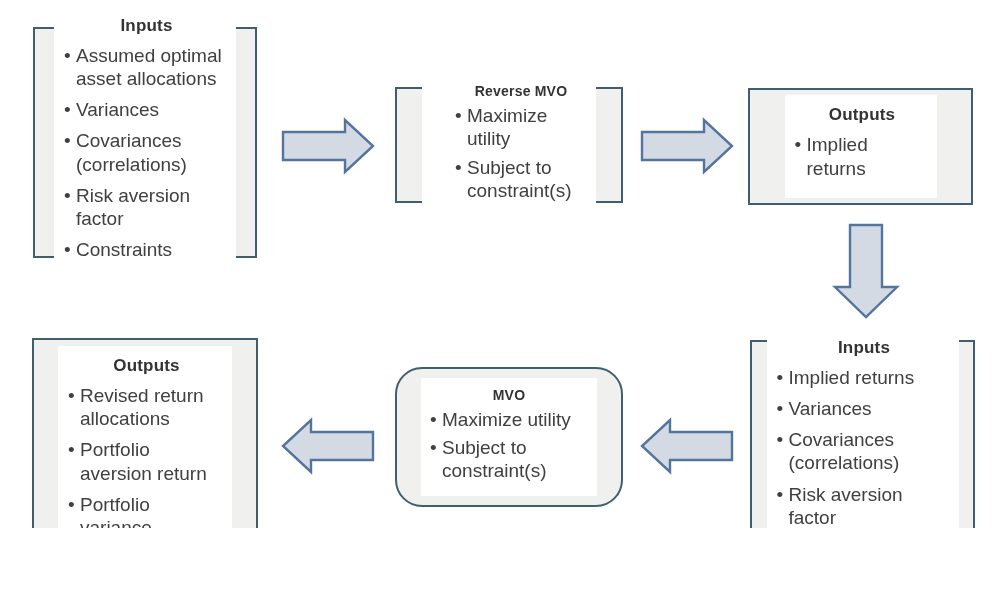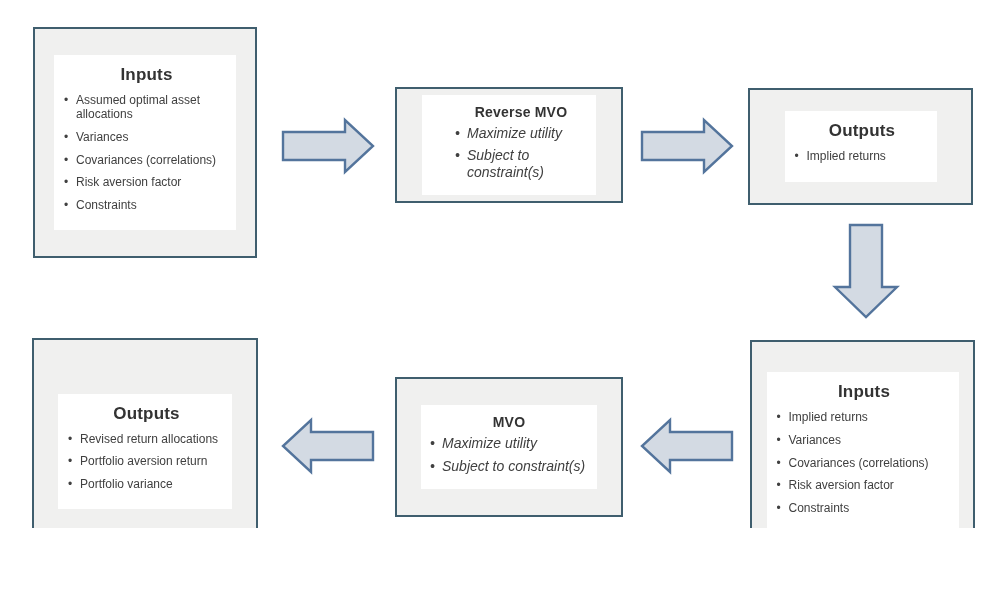--- a/index.html
+++ b/index.html
@@ -35,37 +35,37 @@
     color: var(--heading-text, #333333);
     font-size: 17px;
     font-weight: bold;
     letter-spacing: 0.2px;
   }
   .panel ul {
     list-style: none;
     margin: 0;
     padding: 0;
     color: var(--body-text, #404040);
-    font-size: 12px;
+    font-size: 19px;
     line-height: 1.22;
   }
   .panel li {
     position: relative;
     padding-left: 13px;
     margin: 8px 0;
   }
   .panel li::before {
     content: "\2022";
     position: absolute;
     left: 1px;
     top: 0;
   }
   .node.small .panel { padding: 9px 8px; }
   .node.small .panel h3 { font-size: 14px; margin-bottom: 4px; }
-  .node.small .panel ul { font-size: 14px; font-style: italic; }
+  .node.small .panel ul { font-size: 19px; }
   .node.small .panel li { margin: 5px 0; }
   .arrow {
     position: absolute;
     line-height: 0;
   }
   .arrow svg { overflow: visible; display: block; }
   .arrow polygon {
     fill: var(--arrow-fill, #d3dae3);
     stroke: var(--arrow-stroke, #53749c);
     stroke-width: 2.4;
@@ -151,21 +151,21 @@
       </ul>
     </div>
   </div>
 
   <div class="arrow" style="left:642px; top:420px;">
     <svg width="90" height="52" viewBox="0 0 90 52" aria-hidden="true">
       <polygon points="90,12 28,12 28,0 0,26 28,52 28,40 90,40"></polygon>
     </svg>
   </div>
 
-  <div class="node small" style="left:395px; top:377px; width:228px; height:140px;">
+  <div class="node small" style="left:395px; top:367px; width:228px; height:140px;border-radius:27px;">
     <div class="panel" style="width:176px;">
       <h3>MVO</h3>
       <ul>
         <li>Maximize utility</li>
         <li>Subject to constraint(s)</li>
       </ul>
     </div>
   </div>
 
   <div class="arrow" style="left:283px; top:420px;">

